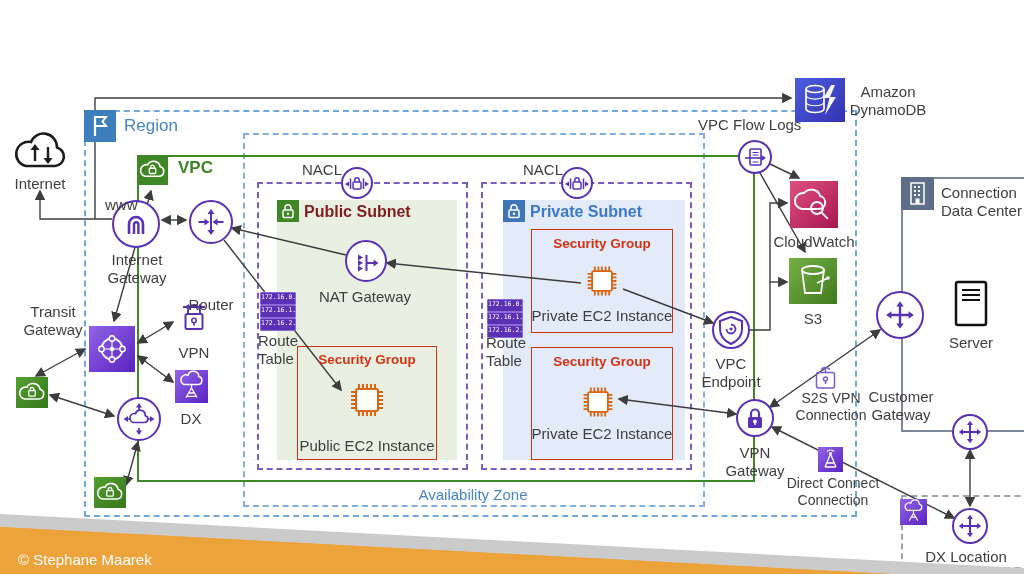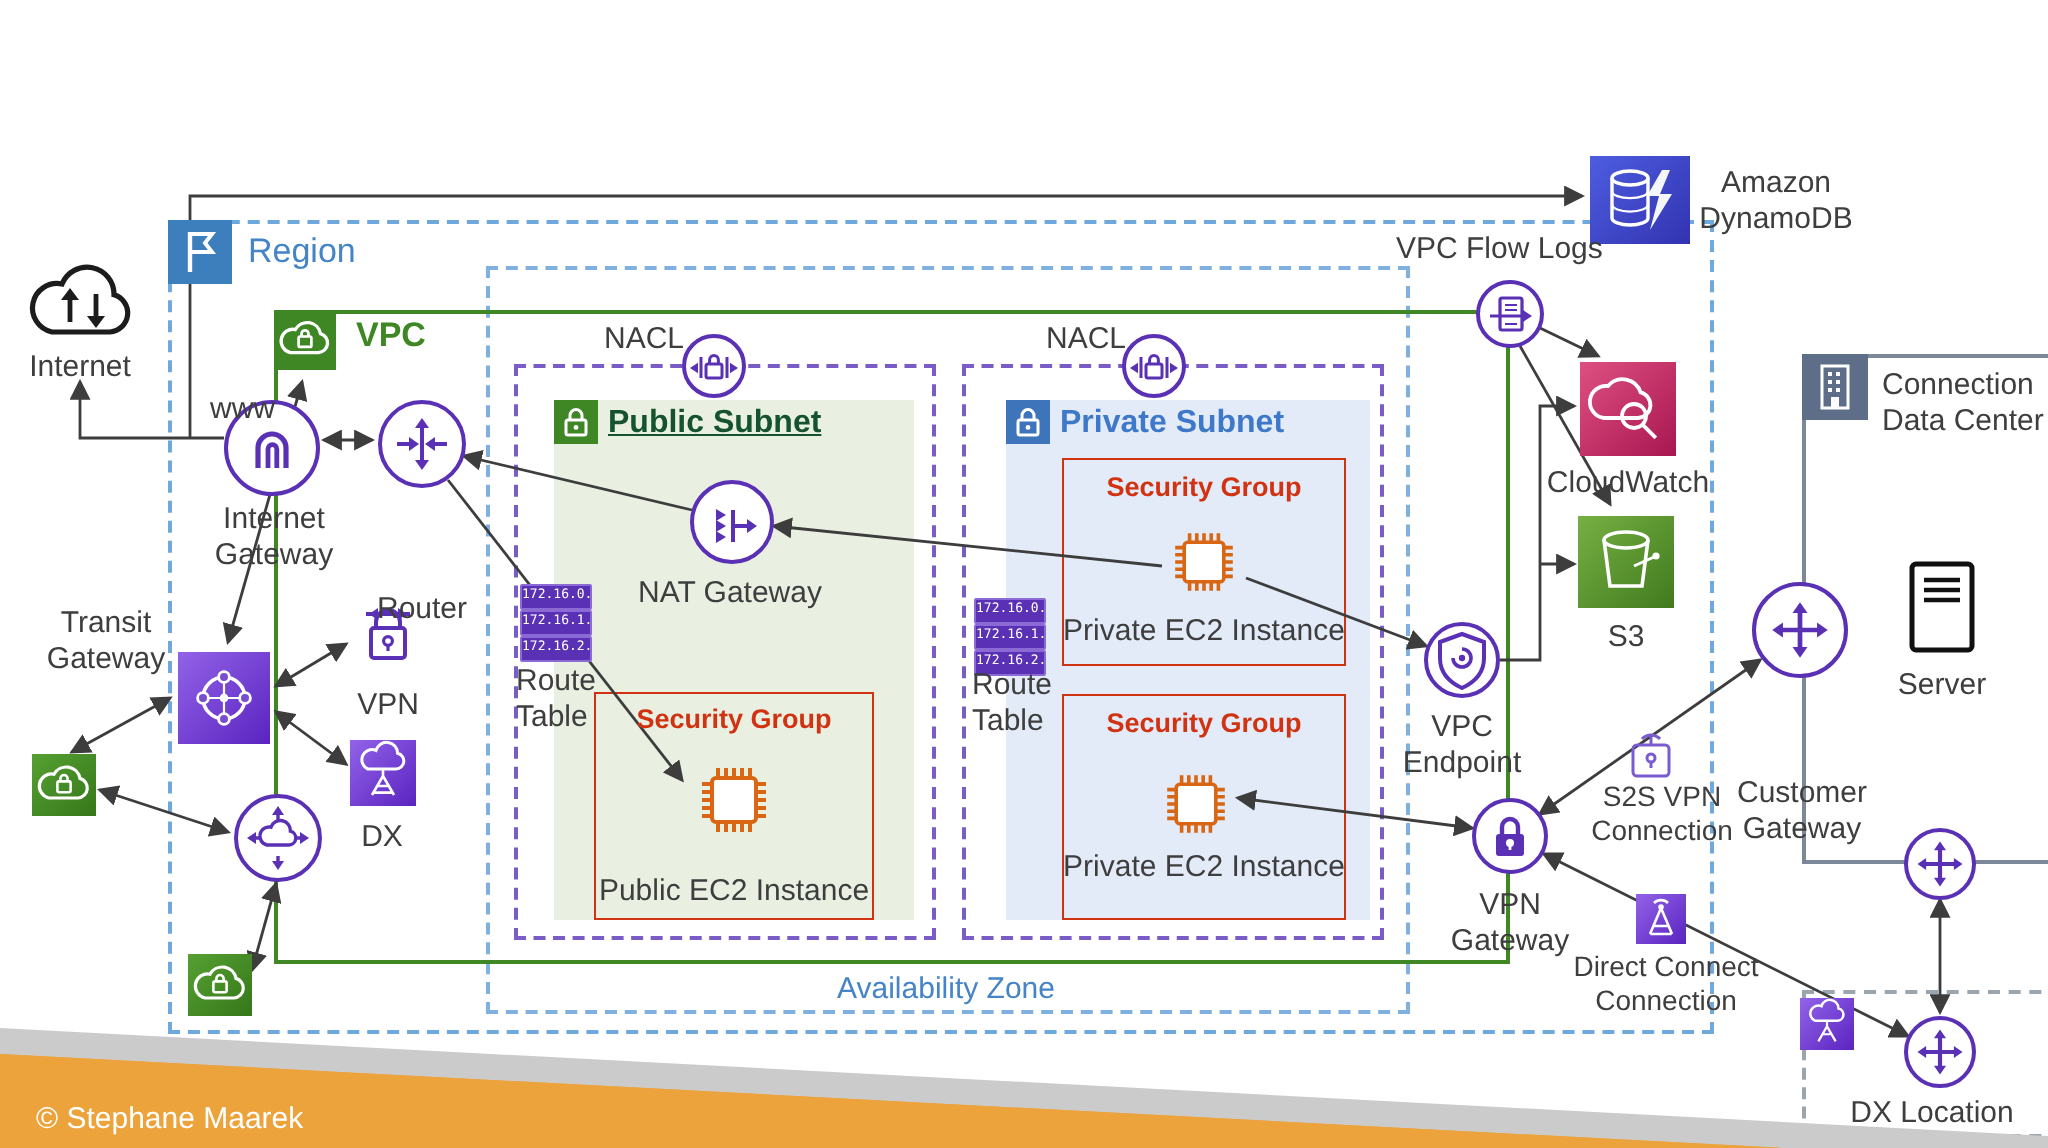--- a/index.html
+++ b/index.html
@@ -389,21 +389,21 @@
   <div class="lbl c" style="left:40px;top:175px;">Internet</div>
   <div class="lbl" style="left:57px;top:196px;margin-left:48px;">www</div>
 
   <div class="lbl" style="left:124px;top:116px;font-size:17px;color:#4584C7;">Region</div>
   <div class="lbl" style="left:178px;top:158px;font-size:17px;color:#3F8624;font-weight:bold;">VPC</div>
   <div class="lbl c" style="left:473px;top:486px;color:#4584C7;">Availability Zone</div>
 
   <div class="lbl" style="left:302px;top:161px;">NACL</div>
   <div class="lbl" style="left:523px;top:161px;">NACL</div>
 
-  <div class="lbl" style="left:304px;top:202px;font-size:16px;font-weight:bold;color:#14532d;text-decoration:underline;">Public Subnet</div>
+  <div class="lbl" style="left:304px;top:202px;font-size:16px;font-weight:bold;color:#7f1d1d;">Public Subnet</div>
   <div class="lbl" style="left:530px;top:202px;font-size:16px;font-weight:bold;color:#3E78C8;">Private Subnet</div>
 
   <div class="lbl c" style="left:365px;top:288px;">NAT Gateway</div>
 
   <div class="lbl c" style="left:367px;top:352px;font-size:13.5px;font-weight:bold;color:#D13212;">Security Group</div>
   <div class="lbl c" style="left:367px;top:437px;">Public EC2 Instance</div>
 
   <div class="lbl c" style="left:602px;top:236px;font-size:13.5px;font-weight:bold;color:#D13212;">Security Group</div>
   <div class="lbl c" style="left:602px;top:307px;">Private EC2 Instance</div>
   <div class="lbl c" style="left:602px;top:354px;font-size:13.5px;font-weight:bold;color:#D13212;">Security Group</div>

